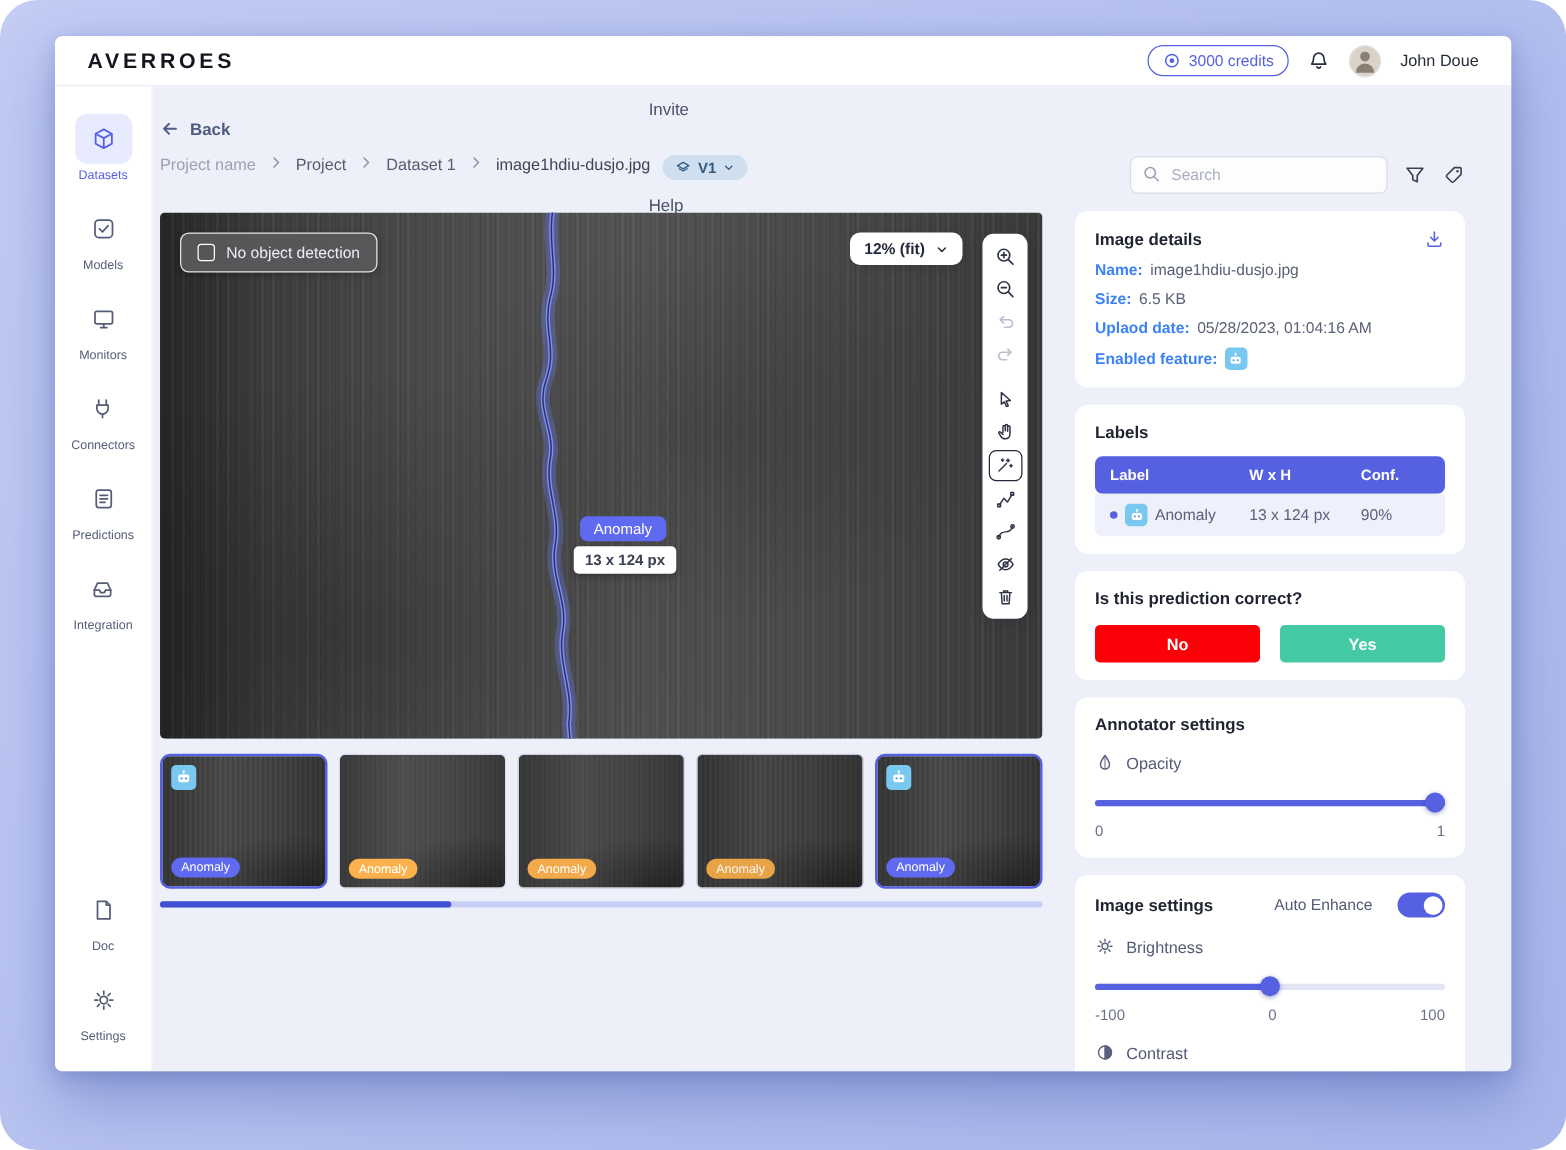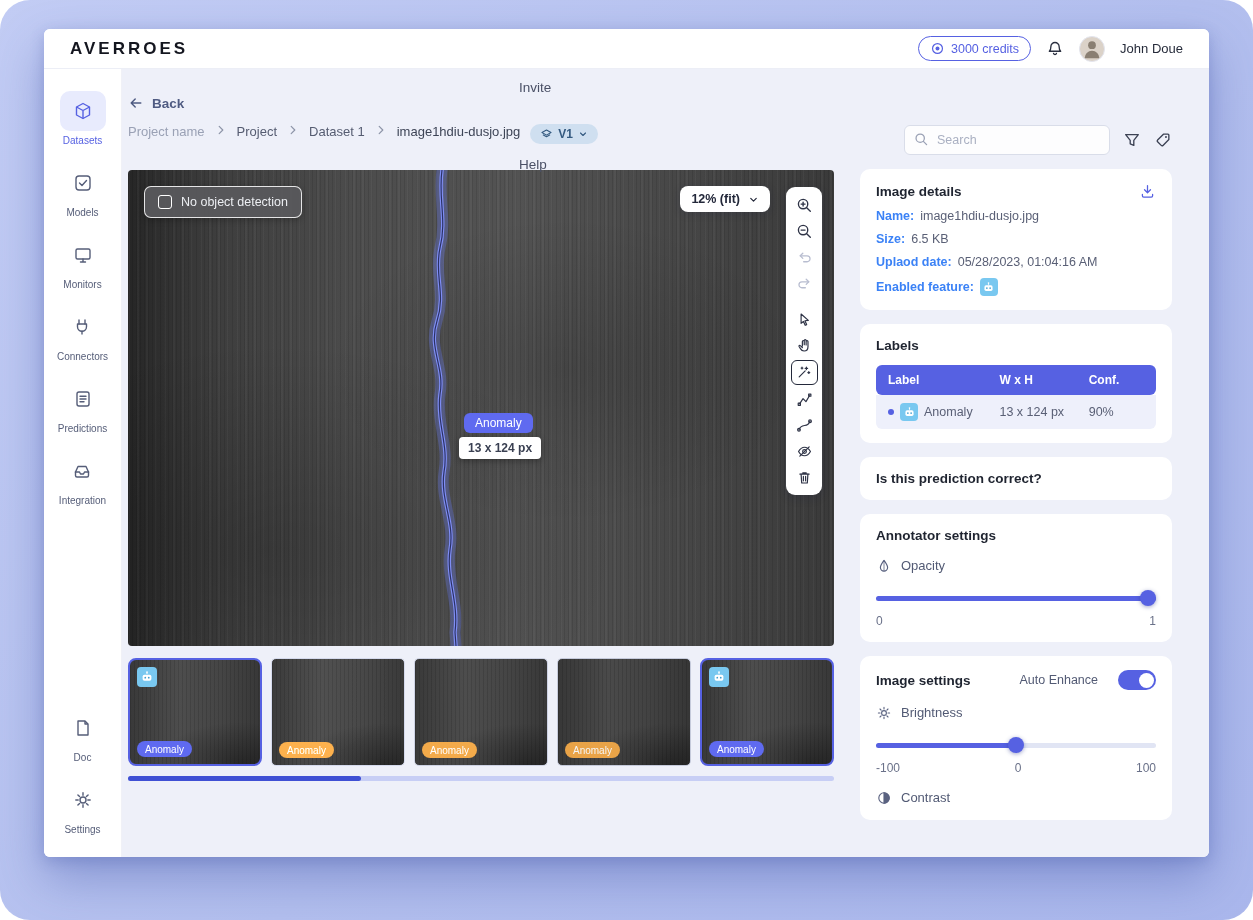--- a/index.html
+++ b/index.html
@@ -57,21 +57,21 @@
   .breadcrumb { display:flex; align-items:flex-start; gap:10px; margin-top:13px;
     font-size:13px; }
   .bc-item { color:#555c71; cursor:pointer; }
   .bc-item.first { color:#9aa1b5; }
   .bc-item.last { color:#3d4456; }
   .bc-sep { display:flex; color:#8d94a8; }
   .ver-badge { display:flex; align-items:center; gap:5px; background:#cfdff0;
     color:#345a80; font-size:12px; font-weight:700; border-radius:12px;
     padding:3px 10px; cursor:pointer; }
 
-  .viewer { margin-top:26px; height:476px; border-radius:4px; position:relative;
+  .viewer { margin-top:26px; height:421px; border-radius:4px; position:relative;
     overflow:hidden;
     background:
       radial-gradient(340px 220px at 62% 42%, rgba(0,0,0,.14), transparent 70%),
       radial-gradient(500px 300px at 20% 80%, rgba(0,0,0,.18), transparent 70%),
       repeating-linear-gradient(90deg, rgba(0,0,0,.10) 0 1px, transparent 1px 4px),
       repeating-linear-gradient(90deg, rgba(255,255,255,.035) 0 2px, transparent 2px 9px),
       linear-gradient(90deg,#262626 0%,#3d3d3d 12%,#4c4c4c 32%,#535353 55%,#484848 76%,#3a3a3a 100%); }
   .crack-svg { position:absolute; inset:0; width:100%; height:100%; }
 
   .no-detect { position:absolute; left:16px; top:16px; display:flex; align-items:center;
@@ -156,21 +156,21 @@
     color:#5a6076; cursor:pointer; }
   .lbl-cell-label { display:flex; align-items:center; gap:6px; }
   .dot { width:6px; height:6px; border-radius:50%; background:#5661e2; flex:none; }
 
   .btn-row { display:flex; gap:16px; margin-top:14px; }
   .btn { flex:1; height:30px; border:none; border-radius:4px; color:#fff; font-size:13px;
     font-weight:700; cursor:pointer; font-family:"Liberation Sans", sans-serif; }
   .btn.no { background:#fb0007; }
   .btn.yes { background:#43c9a3; }
 
-  .setting-row { display:flex; gap:9px; margin-top:15px;
+  .setting-row { display:flex; align-items:center; gap:9px; margin-top:15px;
     font-size:13px; color:#525a74; }
   .setting-row .s-icon { color:#5a6280; display:flex; }
 
   .slider { margin-top:16px; position:relative; height:16px; cursor:pointer; }
   .slider .track { position:absolute; left:0; right:0; top:6px; height:5px;
     border-radius:3px; background:#e1e5f4; }
   .slider .fill { position:absolute; left:0; top:6px; height:5px; border-radius:3px;
     background:#5661e2; }
   .slider .knob { position:absolute; top:0; width:16px; height:16px; border-radius:50%;
     background:#5661e2; box-shadow:0 1px 4px rgba(40,50,140,.45); }
@@ -592,20 +592,24 @@
                 </span>
                 <span>Anomaly</span>
               </span>
               <span>13 x 124  px</span>
               <span>90%</span>
             </div>
           </div>
 
           <div class="card">
             <div class="card-title">Is this prediction correct?</div>
+            <div class="btn-row">
+              <button class="btn no">No</button>
+              <button class="btn yes">Yes</button>
+            </div>
           </div>
 
           <div class="card">
             <div class="card-title">Annotator settings</div>
             <div class="setting-row">
               <span class="s-icon">
                 <svg width="16" height="16" viewBox="0 0 20 20" fill="none" stroke="currentColor" stroke-width="1.5" stroke-linejoin="round">
                     <path d="M10 3C7 7 5.5 9.5 5.5 12a4.5 4.5 0 0 0 9 0C14.5 9.5 13 7 10 3Z"></path>
                     <path d="M10 3C10 7 10 14 10 16.4" stroke-width="1"></path>
                   </svg>

